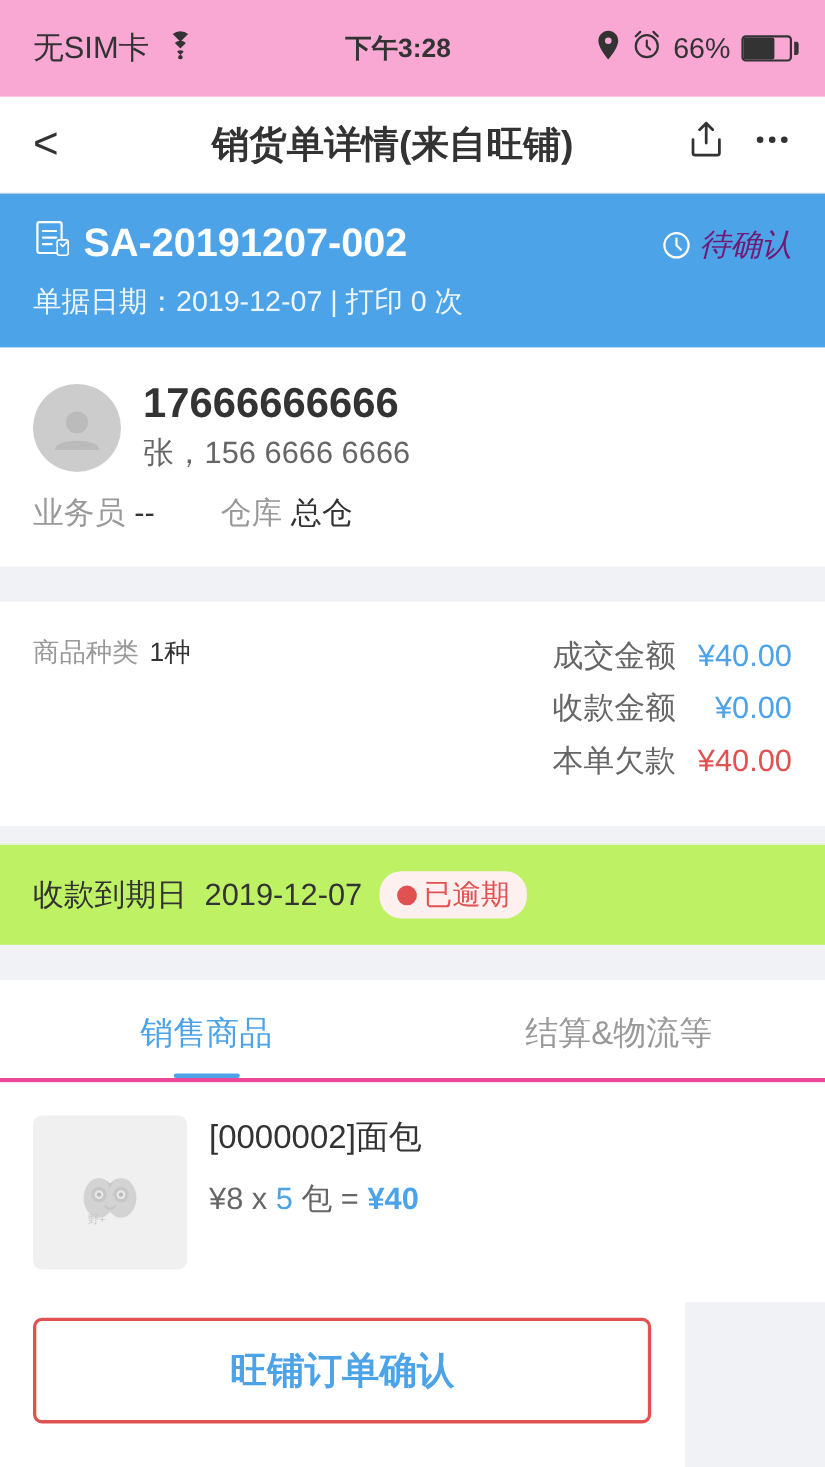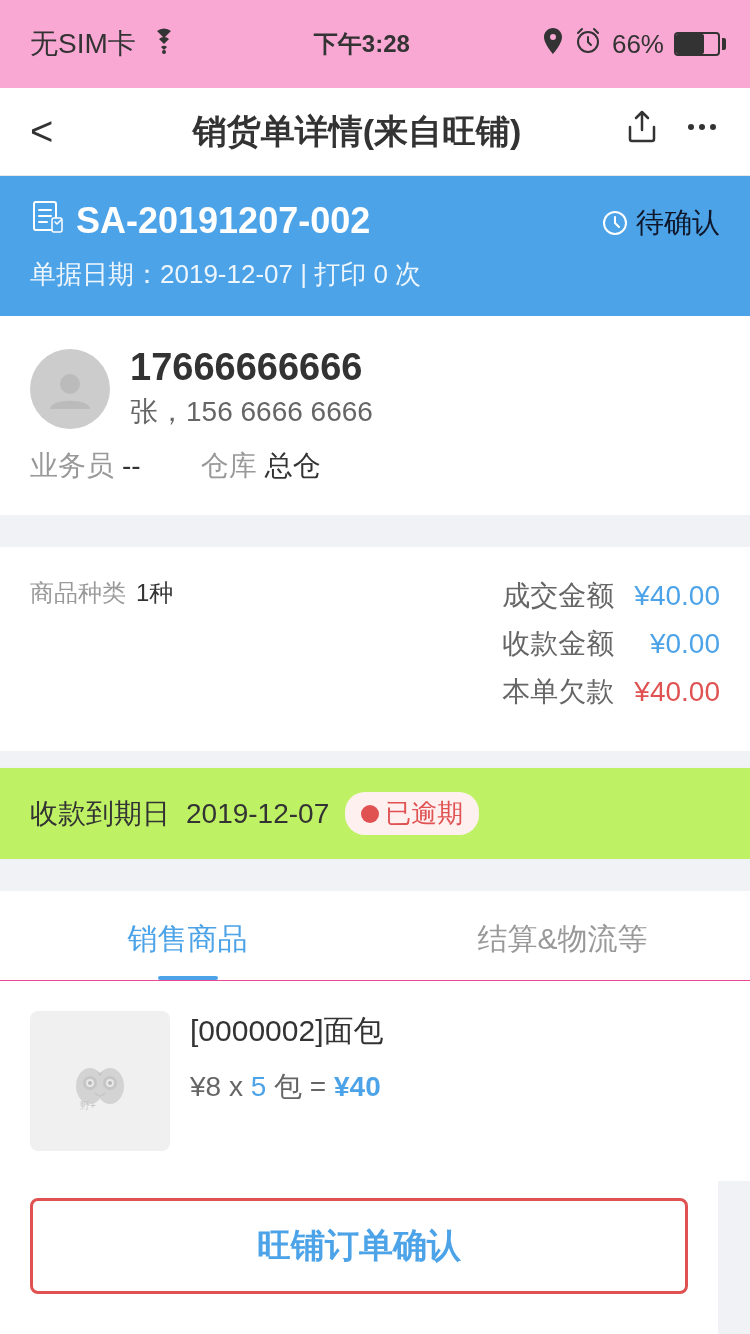--- a/index.html
+++ b/index.html
@@ -93,22 +93,23 @@
       font-weight: 700;
       color: #fff;
       display: flex;
       align-items: flex-start;
       gap: 10px;
     }
     .status-badge {
       display: flex;
       align-items: center;
       gap: 8px;
-      color: #0f172a;
-      font-size: 28px;
+      color: #701a75;
+      font-size: 28px;
+      font-style: italic;
     }
     .order-date {
       font-size: 26px;
       color: rgba(255,255,255,0.9);
     }
 
     
     .customer-section {
       background: #fff;
       padding: 30px;
@@ -216,21 +217,21 @@
       display: inline-block;
     }
 
     
     .tabs-section {
       background: #fff;
       margin-top: 16px;
     }
     .tabs-header {
       display: flex;
-      border-bottom: 1px solid #ec4899;
+      border-bottom: 4px solid #ec4899;
     }
     .tab-item {
       flex: 1;
       text-align: center;
       padding: 28px 0 20px 0;
       font-size: 30px;
       color: #999;
       cursor: pointer;
       position: relative;
     }
@@ -295,21 +296,21 @@
     .empty-space {
       background: #f0f2f5;
       height: 200px;
     }
 
     
     .bottom-bar {
       position: fixed;
       bottom: 0;
       left: 0;
-      width: 718px;
+      width: 622px;
       padding: 20px 30px 40px;
       background: #fff;
     }
     .confirm-btn {
       width: 100%;
       height: 96px;
       border: 3px solid #e05252;
       background: #fff;
       color: #4da3e8;
       font-size: 34px;

